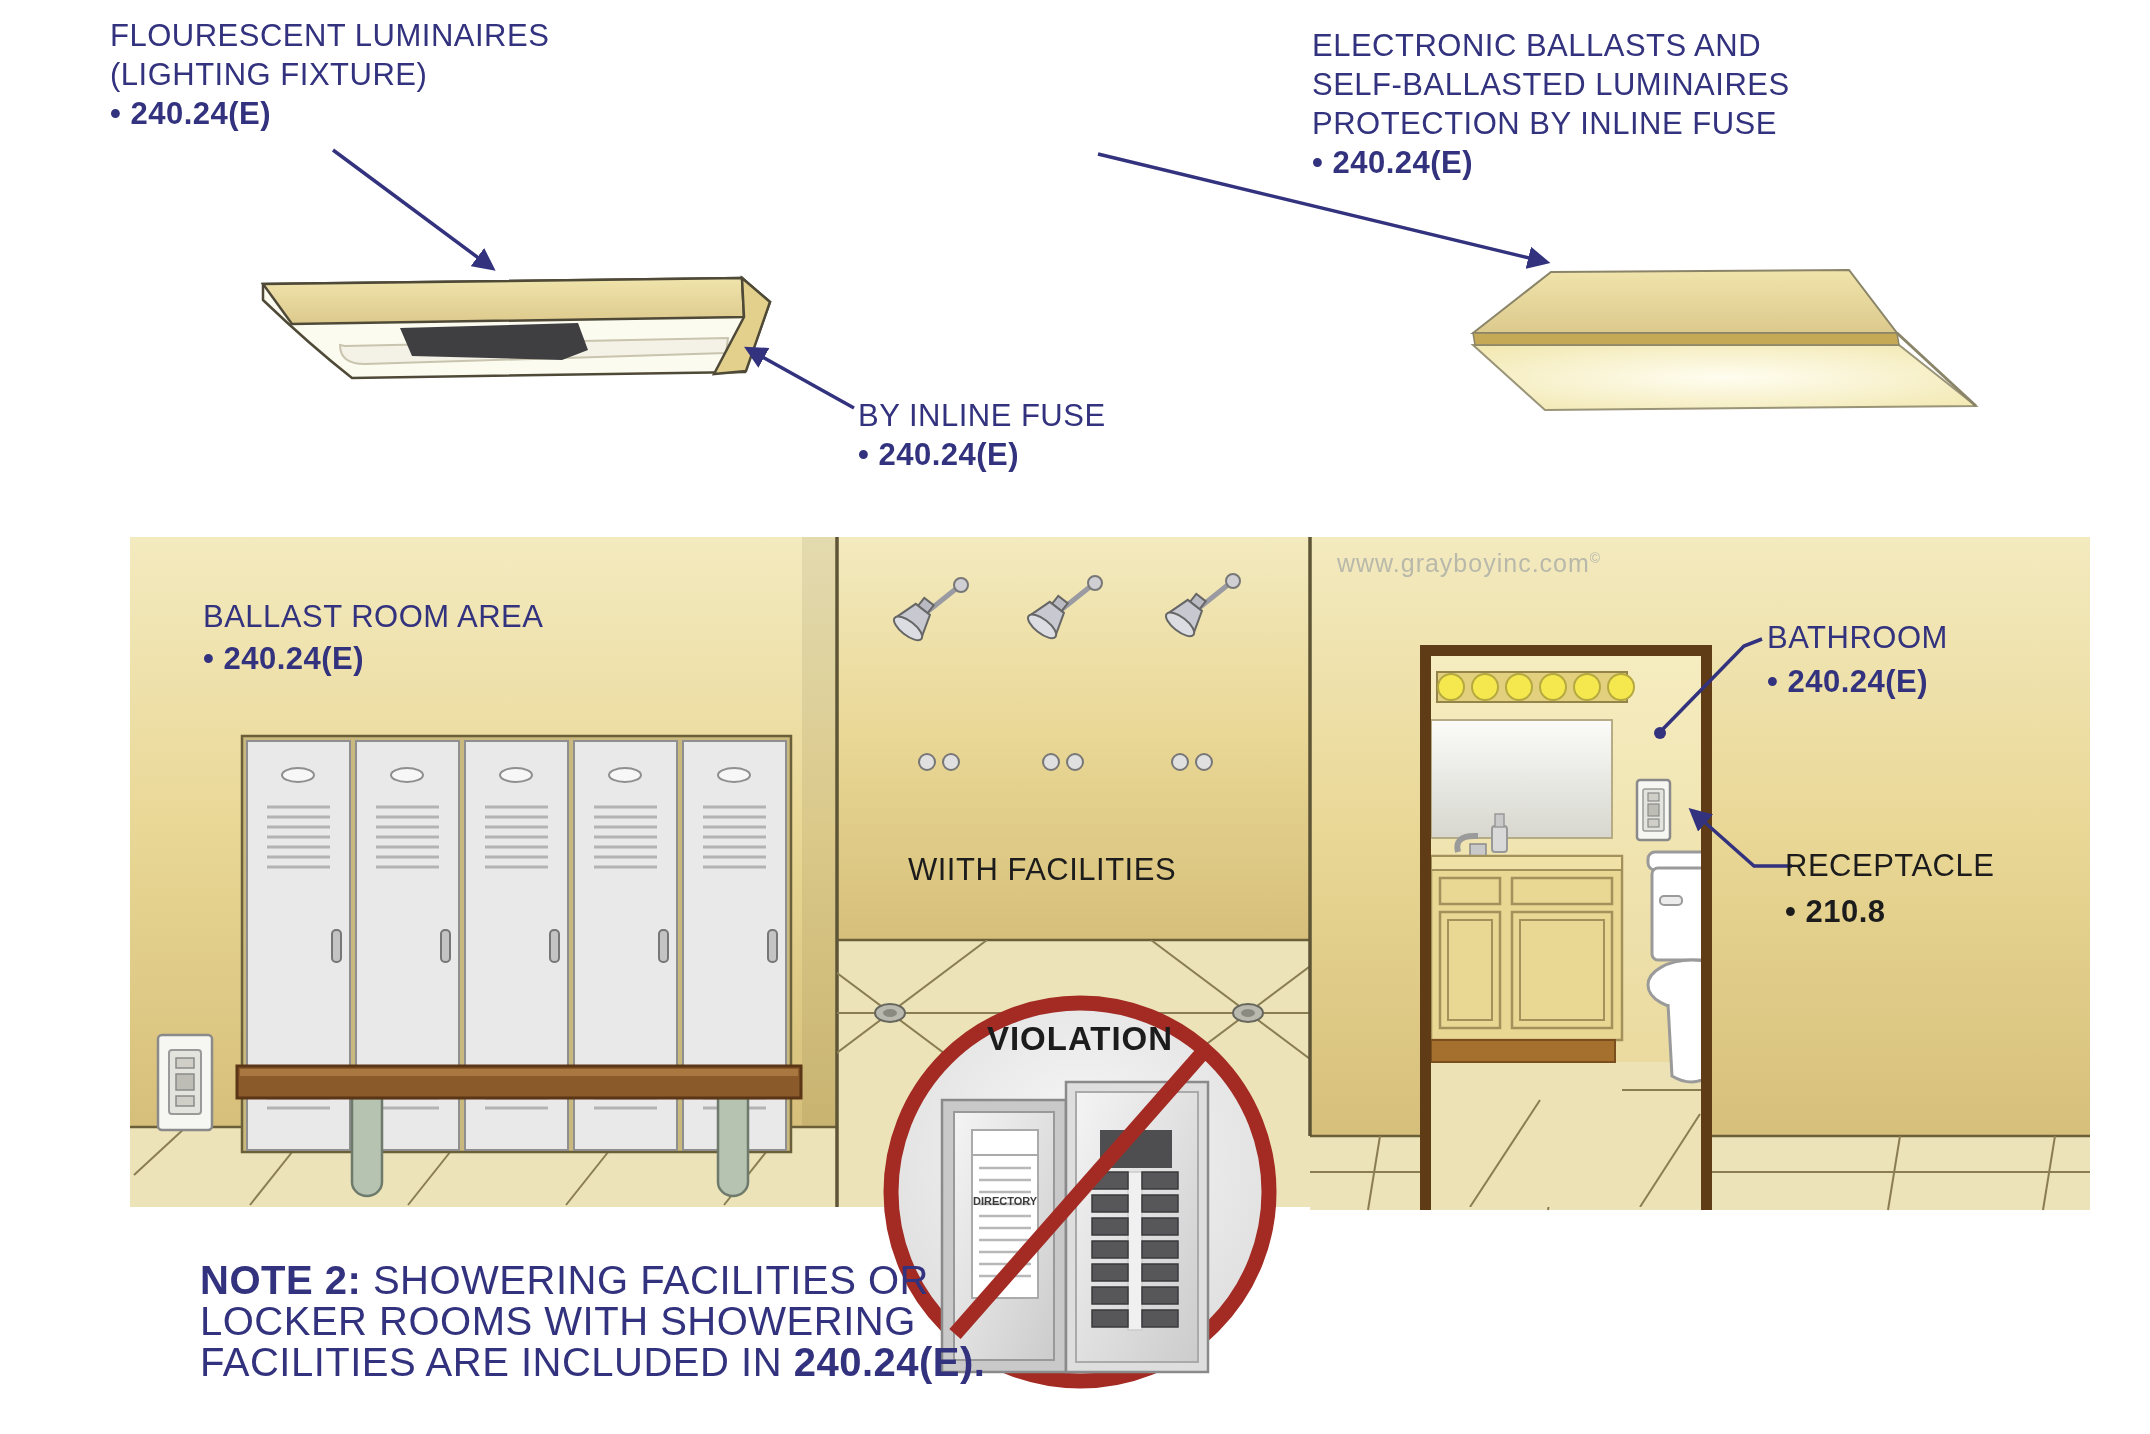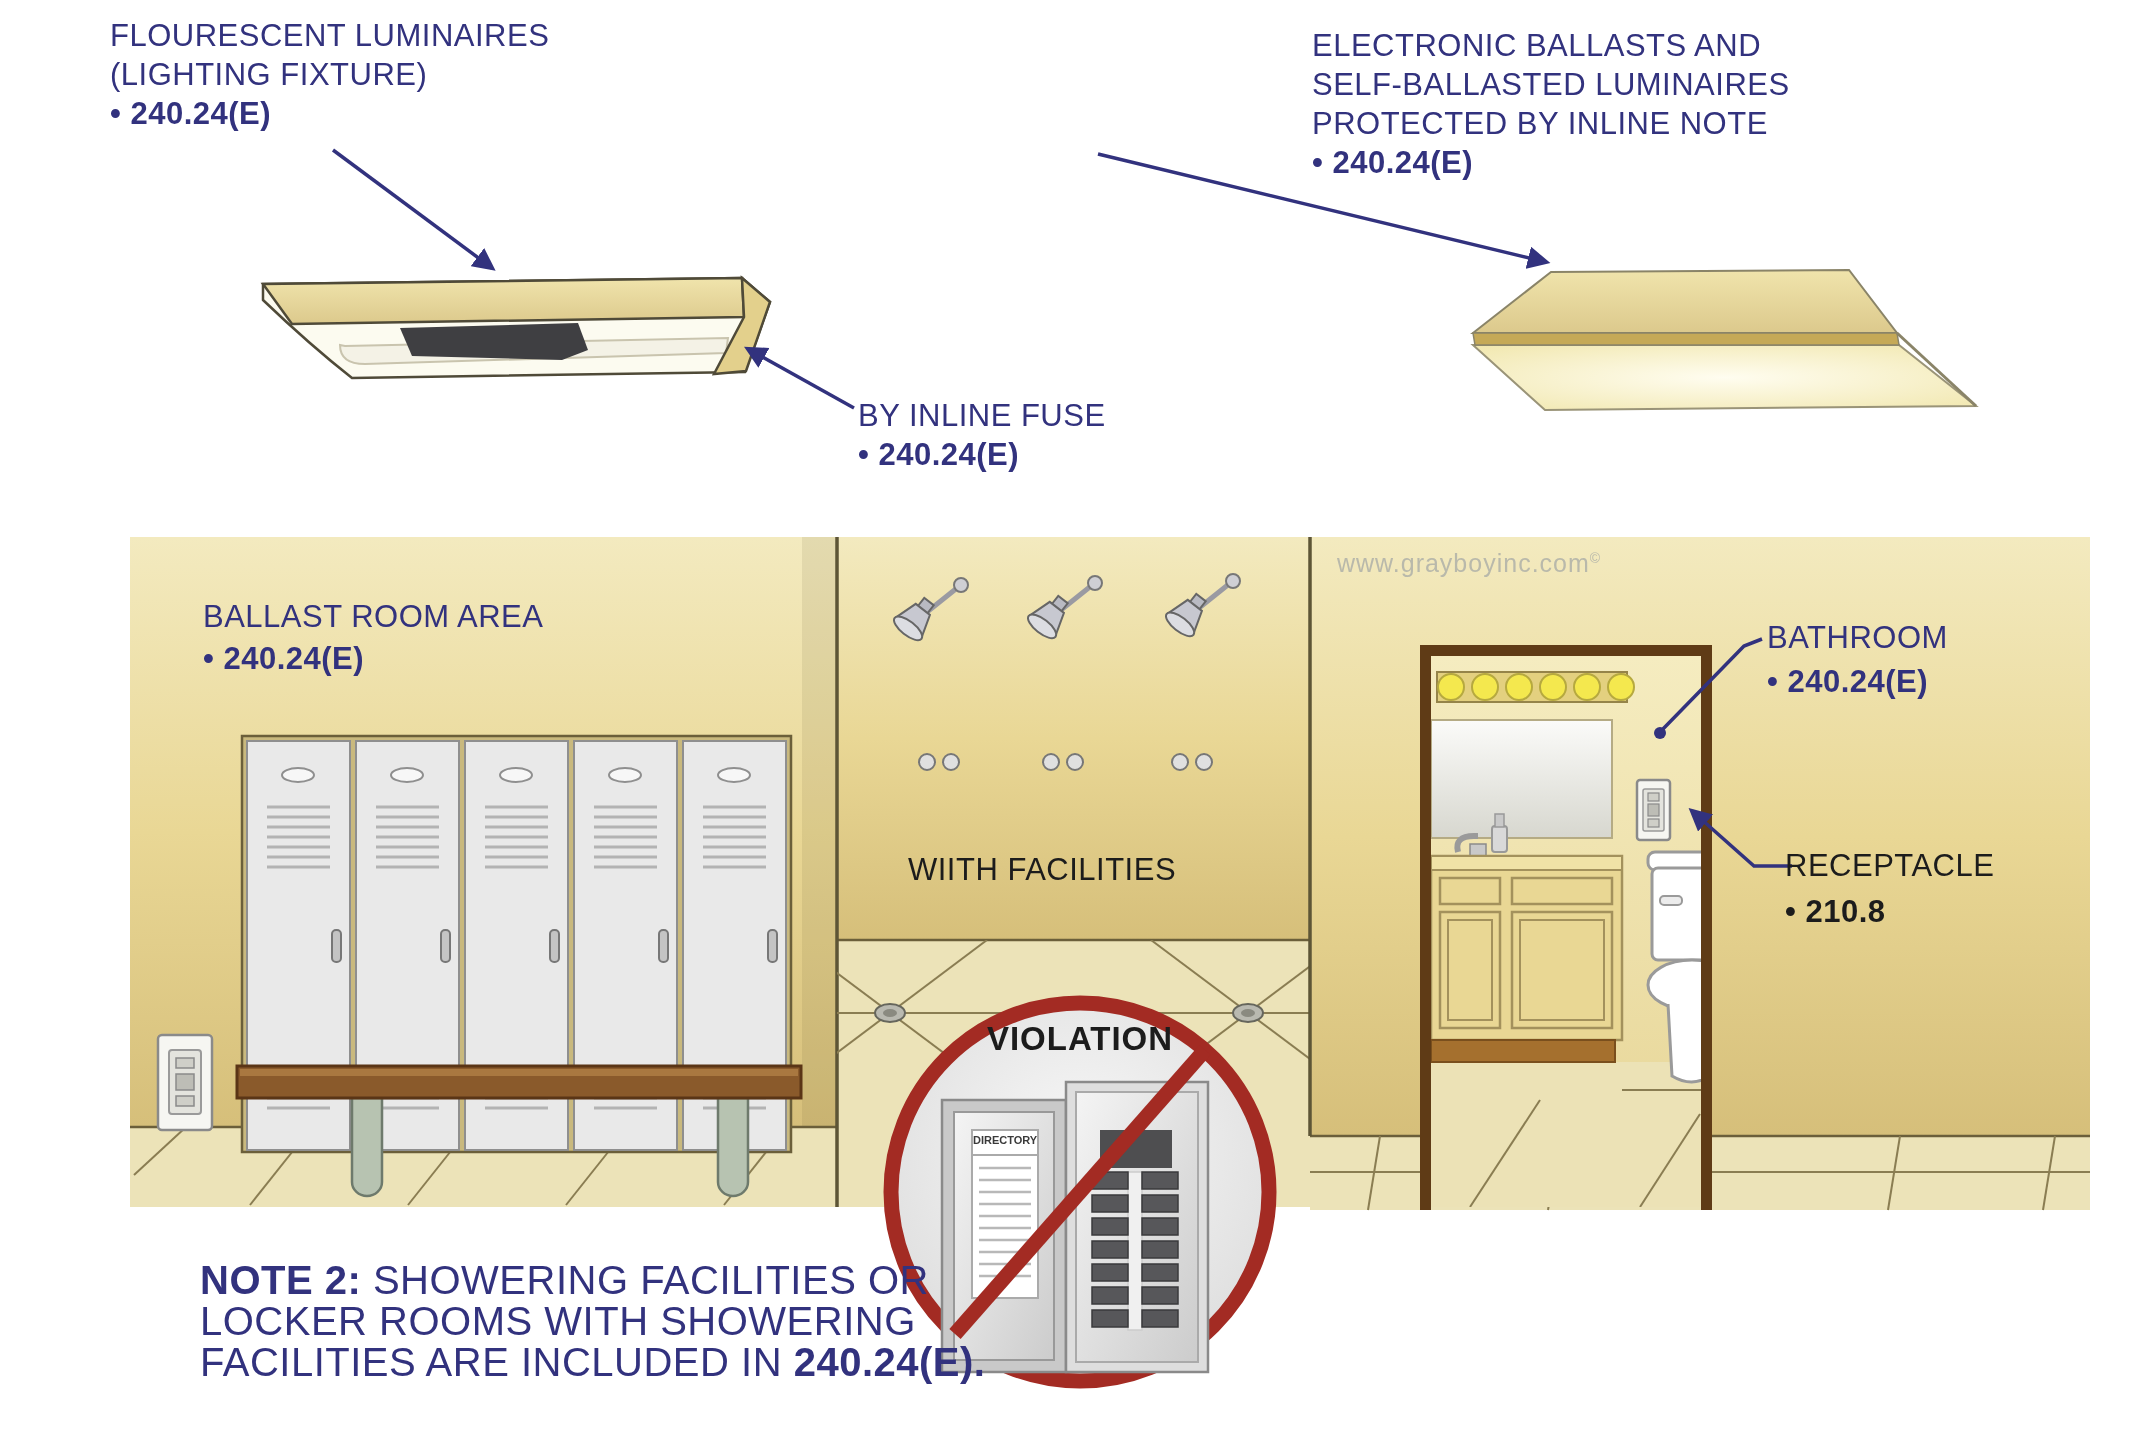--- a/index.html
+++ b/index.html
@@ -417,21 +417,21 @@
 <div class="lbl navy" style="left:110px;top:16px;">
   <div>FLOURESCENT LUMINAIRES</div>
   <div>(LIGHTING FIXTURE)</div>
   <div class="bold">• 240.24(E)</div>
 </div>
 
 
 <div class="lbl navy" style="left:1312px;top:26px;">
   <div>ELECTRONIC BALLASTS AND</div>
   <div>SELF-BALLASTED LUMINAIRES</div>
-  <div>PROTECTED BY INLINE NOTE</div>
+  <div>PROTECTION BY INLINE FUSE</div>
   <div class="bold">• 240.24(E)</div>
 </div>
 
 <div class="lbl navy" style="left:858px;top:396px;">
   <div>BY INLINE FUSE</div>
   <div class="bold">• 240.24(E)</div>
 </div>
 
 <div class="lbl navy lbl-locker" style="left:203px;top:596px;">
   <div>BALLAST ROOM AREA</div>
@@ -453,17 +453,17 @@
 </div>
 
 <div class="lbl navy lbl-note2" style="left:200px;top:1260px;">
   <div><span class="bold">NOTE 2:</span><span> SHOWERING FACILITIES OR</span></div>
   <div>LOCKER ROOMS WITH SHOWERING</div>
   <div><span>FACILITIES ARE INCLUDED IN </span><span class="bold">240.24(E).</span></div>
 </div>
 
 <div class="lbl-violation" style="left:930px;top:1020px;">VIOLATION</div>
 
-<div class="lbl-directory" style="left:973px;top:1134px;">DIRECTORY</div>
+<div class="lbl-directory" style="left:973px;top:1195px;">DIRECTORY</div>
 
 <div class="watermark" style="left:1337px;top:549px;"><span>www.grayboyinc.com</span><sup>©</sup></div>
 
 </div>
 
 </body></html>

